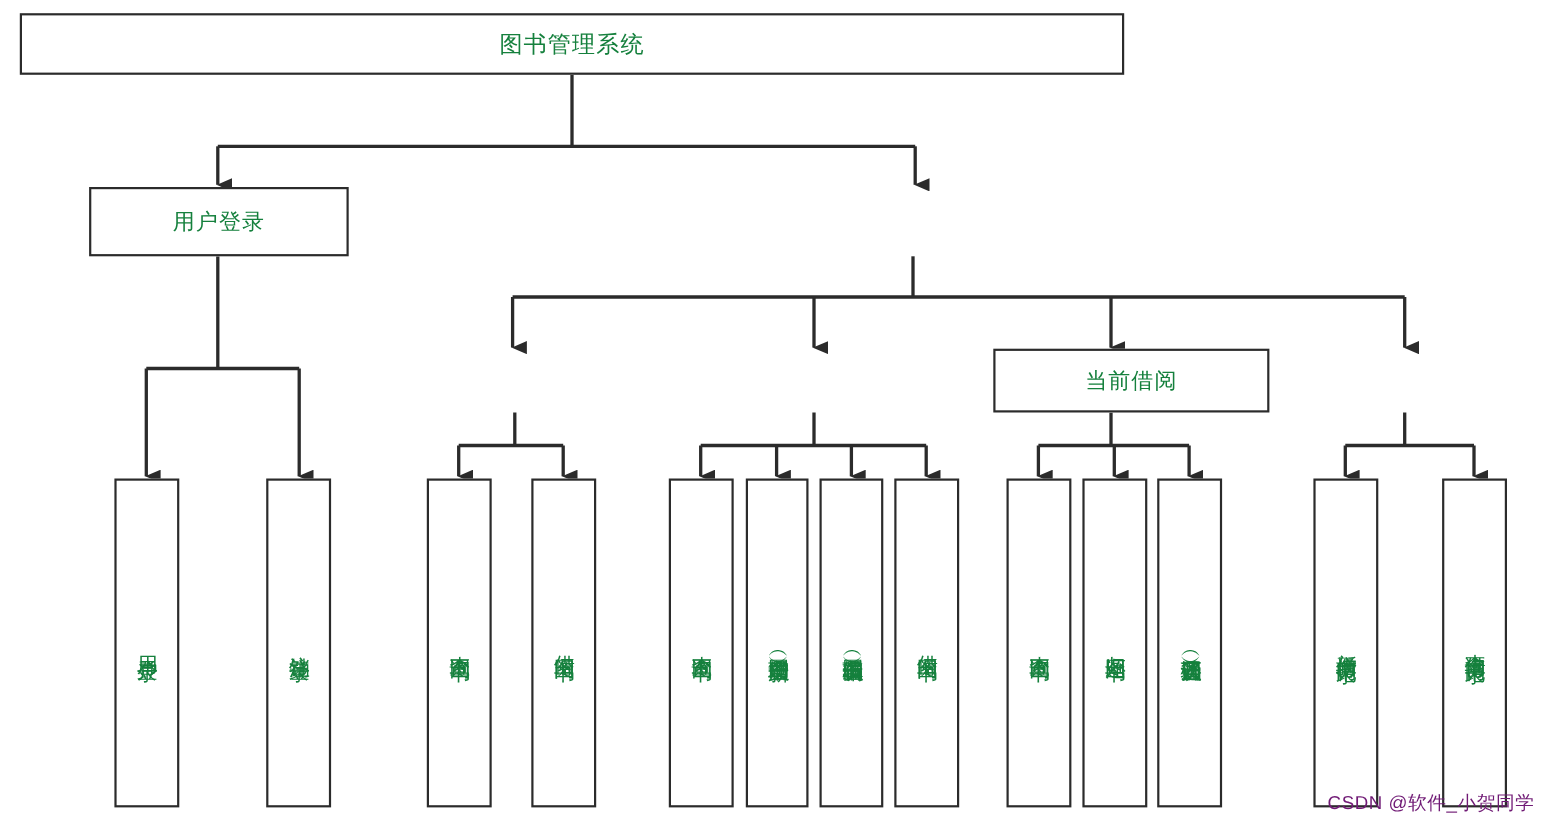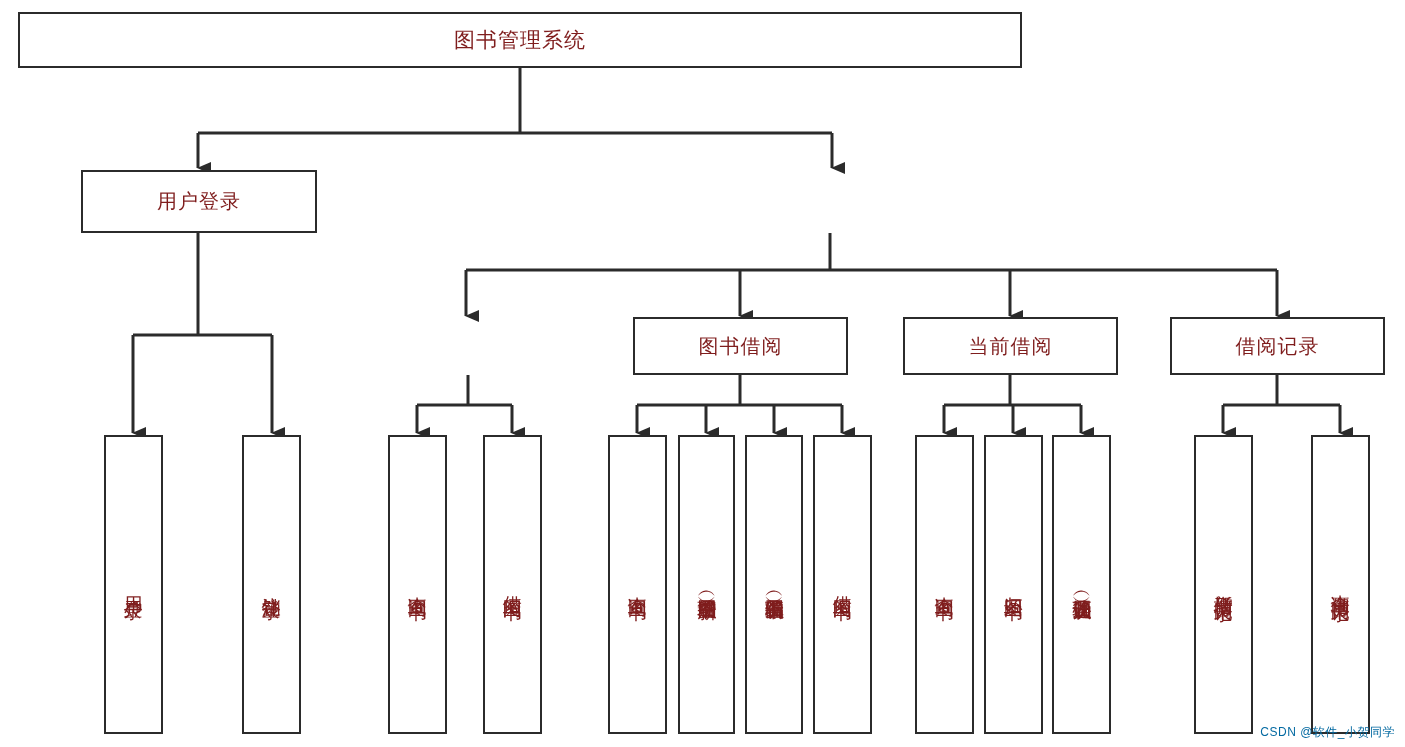--- a/index.html
+++ b/index.html
@@ -26,21 +26,21 @@
     pointer-events: none;
   }
   .node {
     position: absolute;
     box-sizing: border-box;
     background: #ffffff;
     border: 2px solid #2b2b2b;
     display: flex;
     align-items: center;
     justify-content: center;
-    color: #7f1d1d;
+    color: #15803d;
     z-index: 2;
   }
   .node .lbl {
     display: block;
     text-align: center;
     white-space: nowrap;
   }
   .node.root .lbl { font-size: 21px; letter-spacing: 1px; }
   .node.branch .lbl { font-size: 20px; letter-spacing: 1px; }
   .node.leaf {
@@ -57,22 +57,22 @@
   }
   .node.leaf.tight .lbl {
     font-size: 19px;
     line-height: 1.2;
     letter-spacing: 0px;
   }
   .watermark {
     position: absolute;
     right: 10px;
     bottom: 6px;
-    font-size: 12px;
-    color: #0369a1;
+    font-size: 17px;
+    color: #701a75;
     letter-spacing: 0.5px;
     z-index: 5;
     white-space: nowrap;
     margin-top: 36px;
   }
 </style>
 </head>
 <body>
 
 <div id="canvas">
@@ -131,28 +131,22 @@
   </svg>
 
   <div class="node root" style="left:18px; top:12px; width:1004px; height:56px;">
     <span class="lbl">图书管理系统</span>
   </div>
 
   <div class="node branch" style="left:81px; top:170px; width:236px; height:63px;">
     <span class="lbl">用户登录</span>
   </div>
 
-  <div class="node branch" style="left:633px; top:317px; width:215px; height:58px;">
-    <span class="lbl">图书借阅</span>
-  </div>
-  <div class="node branch" style="left:903px; top:317px; width:215px; height:58px;">
+  <div class="node branch" style="left:903px; top:317px; width:251px; height:58px;">
     <span class="lbl">当前借阅</span>
-  </div>
-  <div class="node branch" style="left:1170px; top:317px; width:215px; height:58px;">
-    <span class="lbl">借阅记录</span>
   </div>
 
   <div class="node leaf" style="left:104px; top:435px; width:59px; height:299px;">
     <span class="lbl">用户登录</span>
   </div>
   <div class="node leaf" style="left:242px; top:435px; width:59px; height:299px;">
     <span class="lbl">注销登录</span>
   </div>
 
   <div class="node leaf" style="left:388px; top:435px; width:59px; height:299px;">

